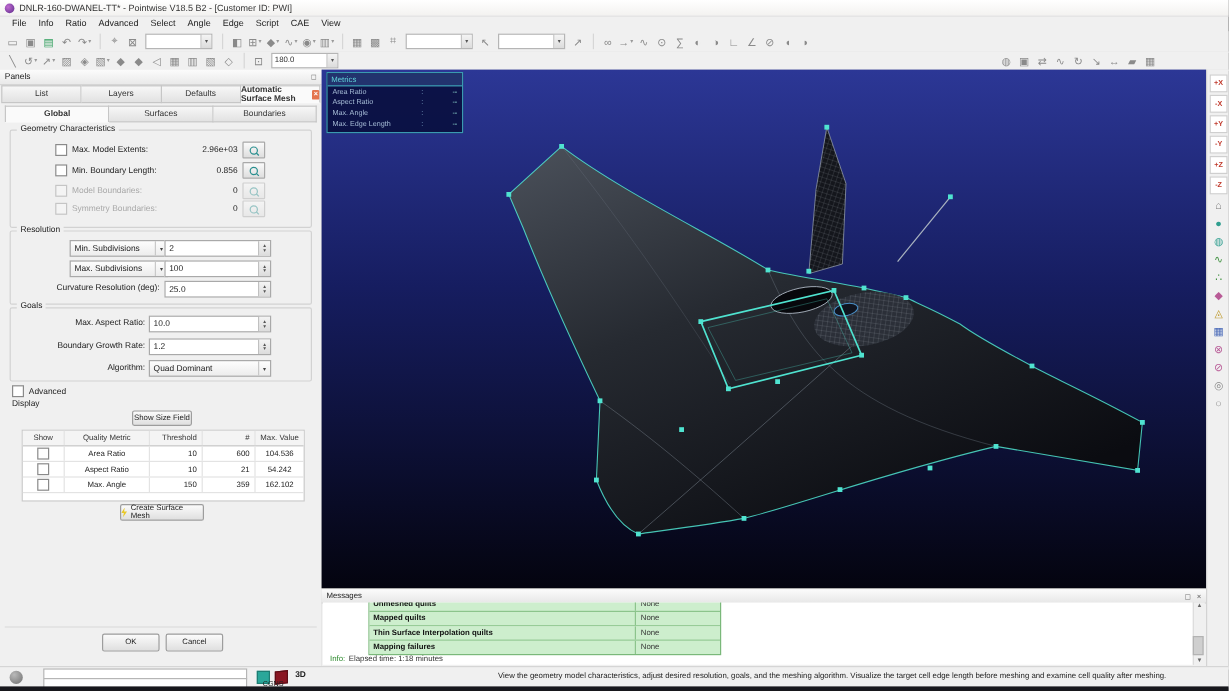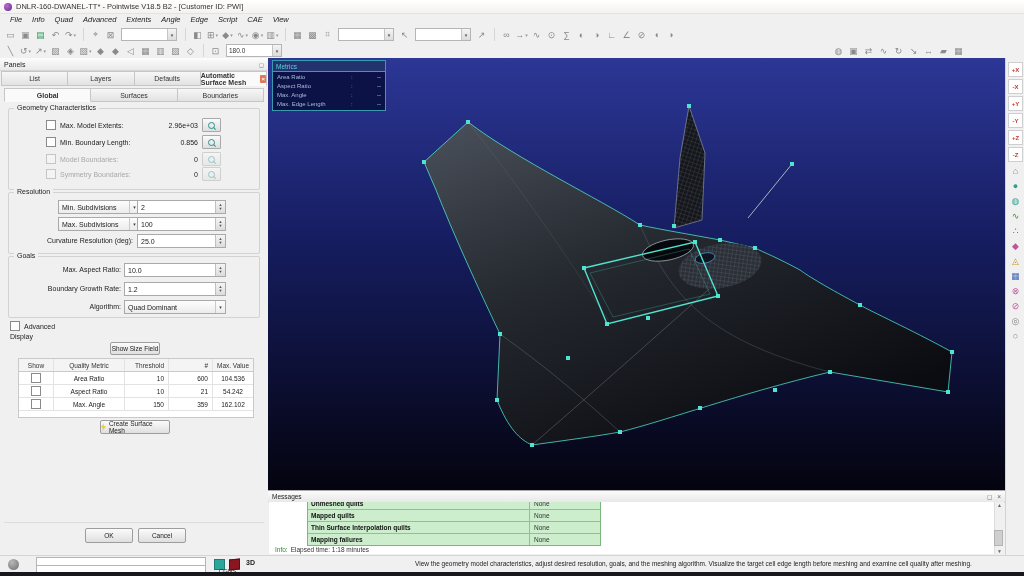--- a/index.html
+++ b/index.html
@@ -4,21 +4,21 @@
 <style>
   html,body{margin:0;padding:0;background:#444;}
   #app{position:relative;width:1024px;height:576px;background:#f0f0f0;overflow:hidden;
        font-family:"Liberation Sans",sans-serif;font-size:7.5px;color:#222;}
   
   .titlebar{position:absolute;left:0;top:0;right:0;height:13px;background:linear-gradient(#ffffff,#f3f2f0);
             display:flex;align-items:center;gap:4px;padding-left:4px;border-bottom:1px solid #e3e3e3;}
   .applogo{width:8px;height:8px;border-radius:50%;background:radial-gradient(circle at 35% 35%,#c06ad0,#5a2a8a);}
   .titletext{font-size:7.5px;color:#333;}
   .menubar{position:absolute;left:0;top:13px;right:0;height:13px;display:flex;align-items:center;padding-left:5px;}
-  .menuitem{padding:0 5px;font-size:7.5px;color:#222;font-style:italic;}
+  .menuitem{padding:0 5px;font-size:7.5px;color:#222;}
   
   .toolbar{position:absolute;left:0;right:0;background:#f0f0f0;display:flex;align-items:center;padding-left:3px;
            border-bottom:1px solid #e2e2e2;}
   #tb1{top:26px;height:17px;}
   #tb2{top:43px;height:15px;}
   .tbicon{min-width:13px;height:13px;display:inline-flex;align-items:center;justify-content:center;
           font-size:9px;color:#8a8a8a;margin:0 1px;}
   .tbicon.axis{font-size:6px;font-weight:bold;background:#fff;border:1px solid #cfcfcf;}
   .tbicon.dd::after{content:"▾";font-size:5px;color:#999;margin-left:1px;}
   .tbicon.sep{border-left:1px solid #d6d6d6;margin-left:5px;padding-left:5px;}
@@ -119,23 +119,23 @@
 <div id="app">
 
   <div class="titlebar">
     <span class="applogo"></span>
     <span class="titletext">DNLR-160-DWANEL-TT* - Pointwise V18.5 B2 - [Customer ID: PWI]</span>
   </div>
 
   <div class="menubar">
     <span class="menuitem">File</span>
     <span class="menuitem">Info</span>
-    <span class="menuitem">Quad</span>
+    <span class="menuitem">Ratio</span>
     <span class="menuitem">Advanced</span>
-    <span class="menuitem">Extents</span>
+    <span class="menuitem">Select</span>
     <span class="menuitem">Angle</span>
     <span class="menuitem">Edge</span>
     <span class="menuitem">Script</span>
     <span class="menuitem">CAE</span>
     <span class="menuitem">View</span>
   </div>
 
   <div class="toolbar" id="tb1">
       <span class="tbicon">▭</span>
       <span class="tbicon">▣</span>

